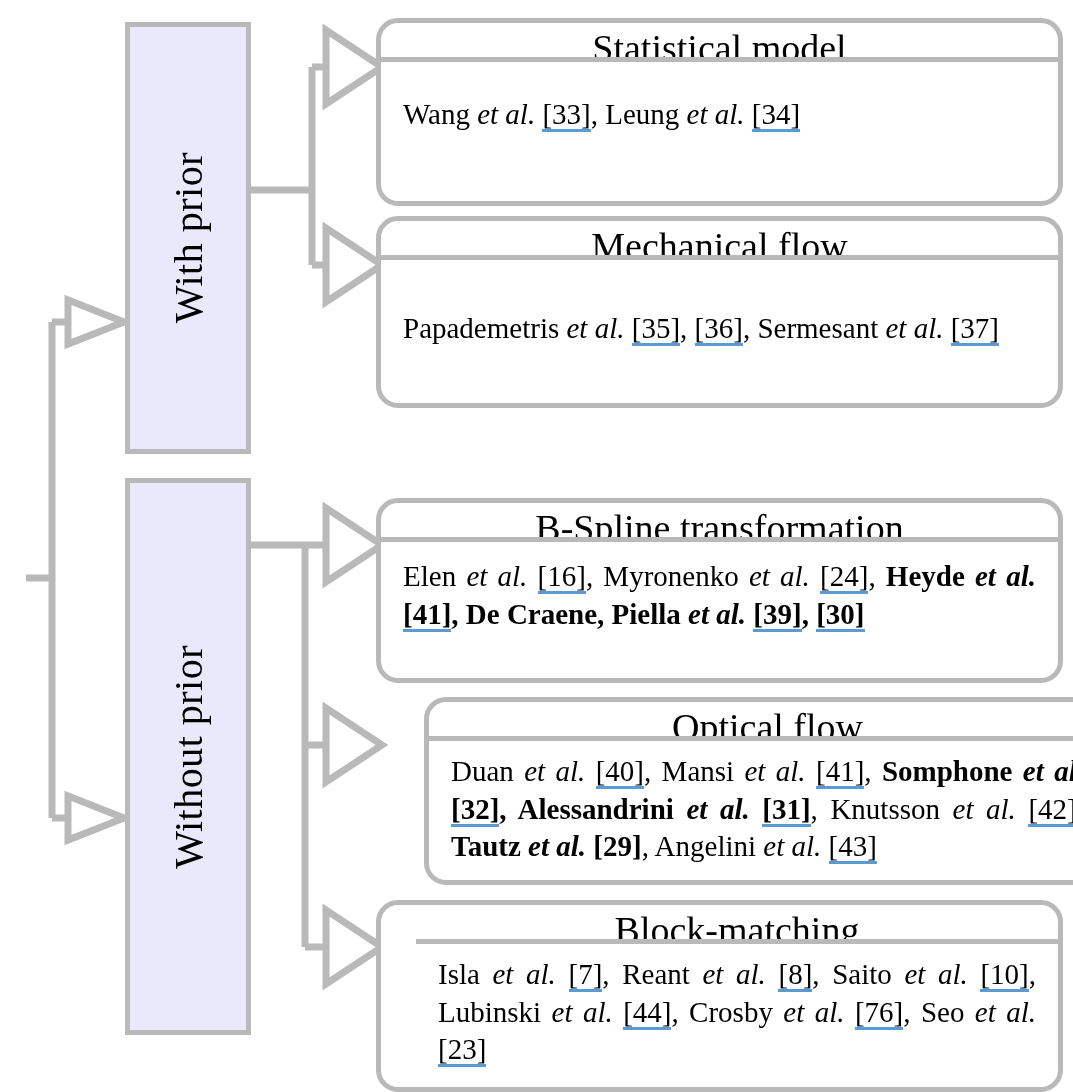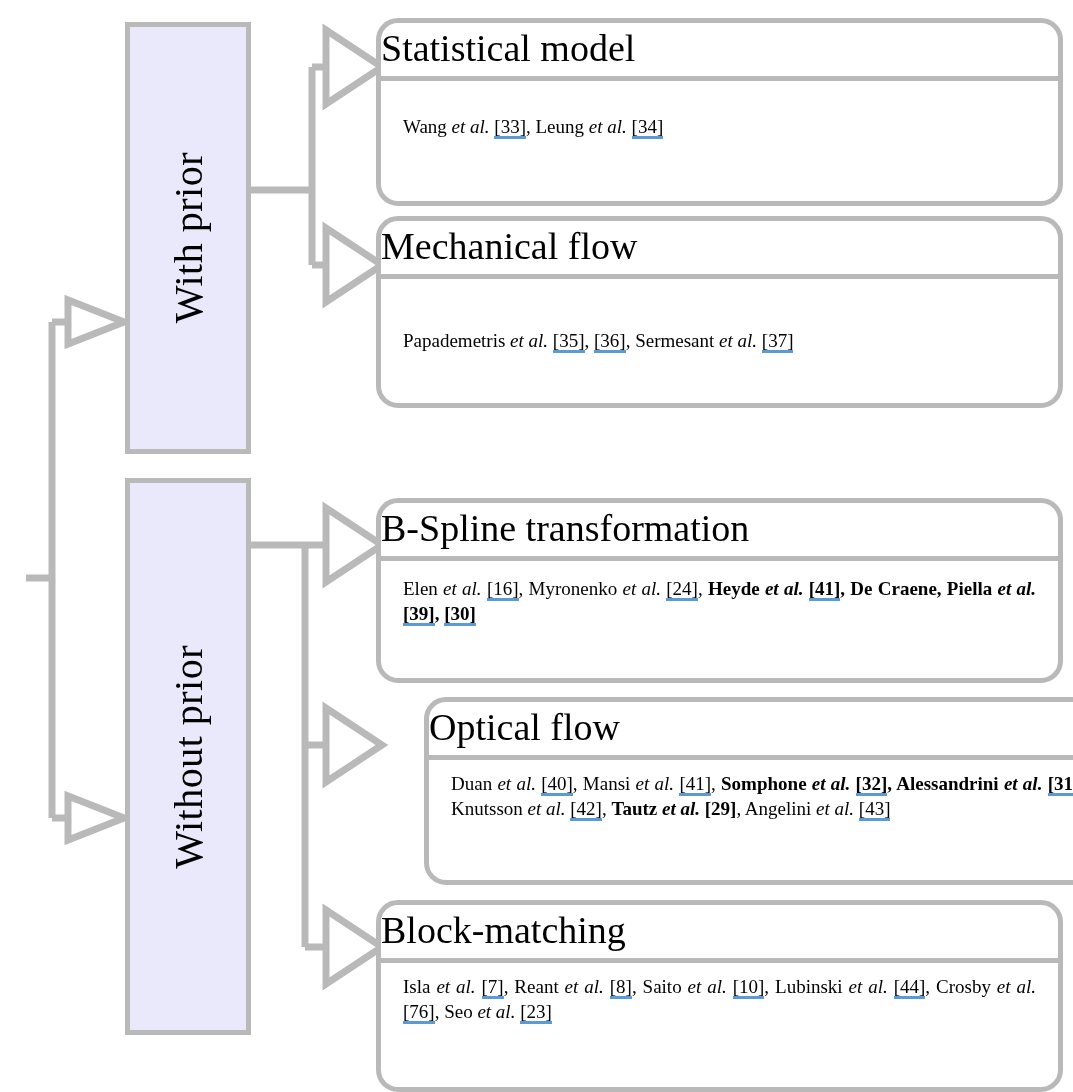--- a/index.html
+++ b/index.html
@@ -35,32 +35,33 @@
   
   .card{
     position:absolute;
     background:#ffffff;
     border:5px solid #b9b9b9;
     border-radius:22px;
     box-sizing:border-box;
     overflow:hidden;
   }
   .card-title{
-    height:58px;
+    height:39px;
     line-height:50px;
+    text-align:center;
     font-size:38px;
     color:#000;
     border-bottom:5px solid #b9b9b9;
     box-sizing:border-box;
     white-space:nowrap;
     overflow:hidden;
   }
   .card-body{
     padding:14px 22px 10px 22px;
-    font-size:19px;
+    font-size:29px;
     line-height:1.30;
     color:#000;
     text-align:justify;
     text-justify:inter-word;
     hyphens:none;
   }
   .card-body i{font-style:italic;}
   .card-body b{font-weight:bold;}
   
   .cite{
@@ -143,20 +144,20 @@
     </div>
   </div>
 
   <div class="card" style="left:376px;top:697px;width:687px;height:188px;margin-left:48px;">
     <div class="card-title">Optical flow</div>
     <div class="card-body" style="padding-top:12px;">
       Duan <i>et al.</i> <span class="cite">[40]</span>, Mansi <i>et al.</i> <span class="cite">[41]</span>, <b>Somphone <i>et al.</i> <span class="cite">[32]</span>, Alessandrini <i>et al.</i> <span class="cite">[31]</span></b>, Knutsson <i>et al.</i> <span class="cite">[42]</span>, <b>Tautz <i>et al.</i> <span class="nolink">[29]</span></b>, Angelini <i>et al.</i> <span class="cite">[43]</span>
     </div>
   </div>
 
-  <div class="card" style="left:376px;top:900px;width:687px;height:192px;">
+  <div class="card" style="left:376px;top:900px;width:687px;height:192px;padding-left:35px;">
     <div class="card-title">Block-matching</div>
     <div class="card-body" style="padding-top:12px;">
       Isla <i>et al.</i> <span class="cite">[7]</span>, Reant <i>et al.</i> <span class="cite">[8]</span>, Saito <i>et al.</i> <span class="cite">[10]</span>, Lubinski <i>et al.</i> <span class="cite">[44]</span>, Crosby <i>et al.</i> <span class="cite">[76]</span>, Seo <i>et al.</i> <span class="cite">[23]</span>
     </div>
   </div>
 
 </div>
 
 </body></html>

